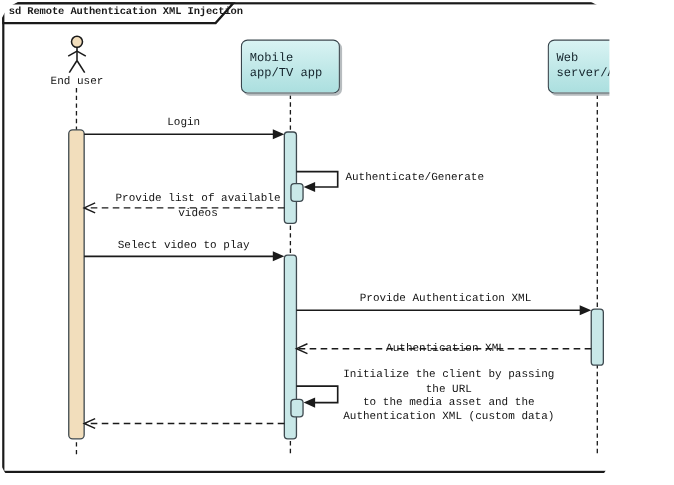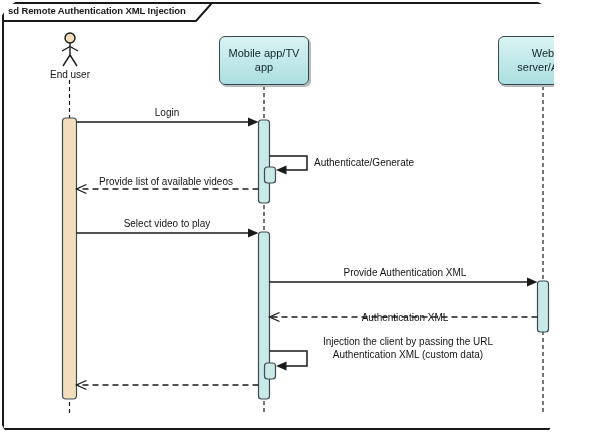--- a/index.html
+++ b/index.html
@@ -1,35 +1,35 @@
 <!DOCTYPE html>
 <html style="--line: #1a1a1a; --activation_actor: #f2debc; --activation_object: #c9e8e8; --activation_border: #3f4a50; --box_fill_top: #d9f3f3; --box_fill_bottom: #abdfdf; --box_border: #39464d; --actor_head: #f2debc;"><head>
 <meta charset="utf-8">
 <style>
   html,body{margin:0;padding:0;background:#ffffff;}
   .canvas{
     position:relative;width:554px;height:441px;background:#ffffff;
-    font-family:Liberation Sans, sans-serif;
+    font-family:Liberation Mono, monospace;
     color:var(--line,#1a1a1a);overflow:hidden;border-radius:26px;
   }
   .frame{
     position:absolute;left:2px;top:2px;width:603px;height:424px;
     border:2px solid #1a1a1a;background:transparent;
   }
   svg.layer{position:absolute;left:0;top:0;}
   .title-tab-text{
     position:absolute;left:8px;top:5px;width:200px;
     font-size:9.5px;font-weight:bold;letter-spacing:-0.1px;white-space:nowrap;
   }
   .participant{
     position:absolute;top:36px;width:90px;height:49px;box-sizing:border-box;
     border:1.4px solid var(--box_border,#39464d);border-radius:6px;
     background:linear-gradient(to bottom,var(--box_fill_top,#d9f3f3),var(--box_fill_bottom,#abdfdf));
     box-shadow:2px 2px 0 #b7bcbf;
-    display:flex;align-items:center;justify-content:center;text-align:center;
+    display:flex;align-items:center;justify-content:center;
     font-size:11px;line-height:1.25;color:#14242c;padding:2px 7px;
   }
   .p-mobile{left:219px;}
   .p-web{left:498px;}
   .lbl{position:absolute;font-size:10px;line-height:12.5px;text-align:center;color:#141414;}
   .lbl.left{text-align:left;}
   .actor-label{position:absolute;left:30px;top:69px;width:80px;text-align:center;font-size:10px;color:#141414;}
 </style>
 </head>
 <body>
@@ -113,27 +113,28 @@
   <div class="participant p-web">
     <span>Web server/API</span>
   </div>
 
   <div class="actor-label">End user</div>
 
   <div class="lbl" style="left:77px;top:107px;width:180px;">Login</div>
 
   <div class="lbl left" style="left:314px;top:157px;width:170px;">Authenticate/Generate</div>
 
-  <div class="lbl" style="left:76px;top:176px;width:180px;">Provide list of available videos</div>
+  <div class="lbl" style="left:90px;top:176px;width:180px;">Provide list of available videos</div>
 
   <div class="lbl" style="left:77px;top:218px;width:180px;">Select video to play</div>
 
   <div class="lbl" style="left:270px;top:267px;width:270px;">Provide Authentication XML</div>
 
   <div class="lbl" style="left:270px;top:312px;width:270px;">Authentication XML</div>
 
   <div class="lbl" style="left:311px;top:336px;width:194px;">
-    <div>Injection the client by passing the URL</div>
+    <div>Initialize the client by passing the URL</div>
+    <div>to the media asset and the</div>
     <div>Authentication XML (custom data)</div>
   </div>
 
 
 </div>
 
 </body></html>

